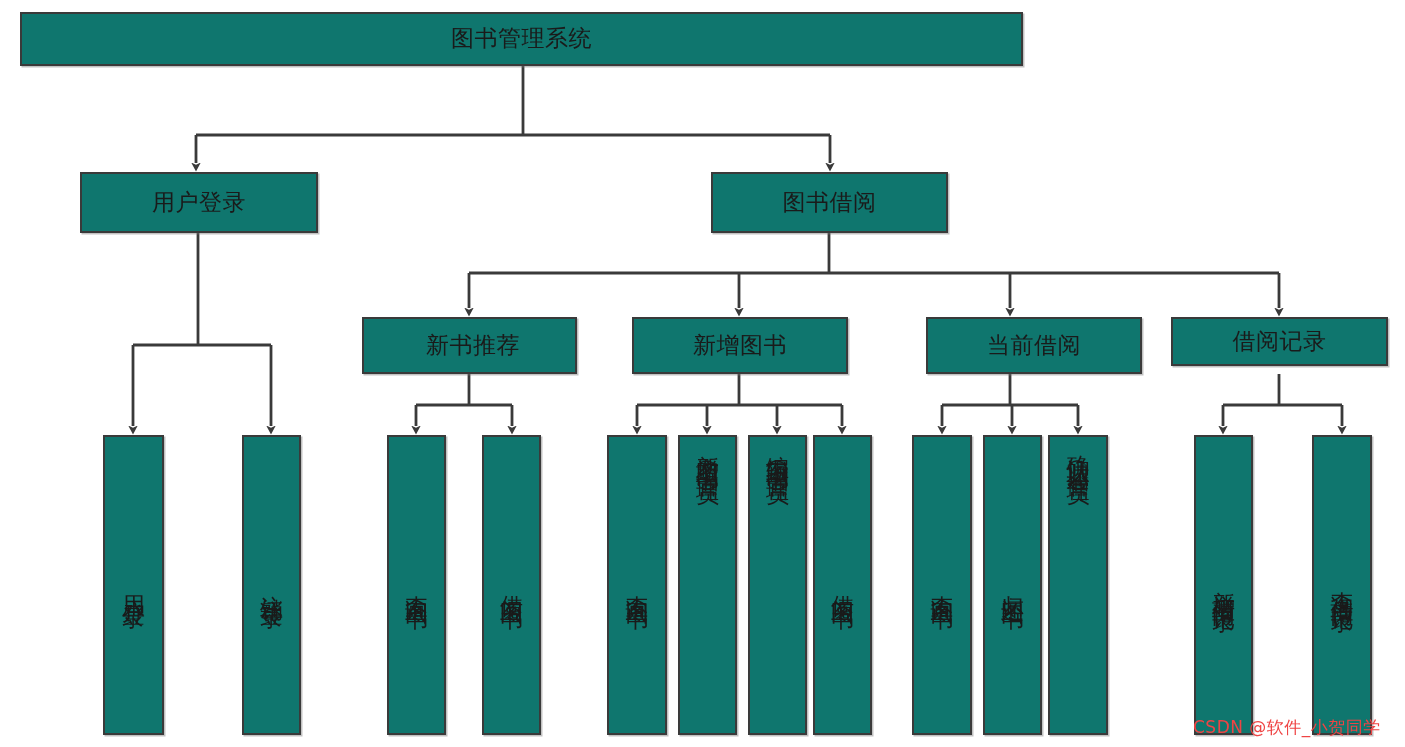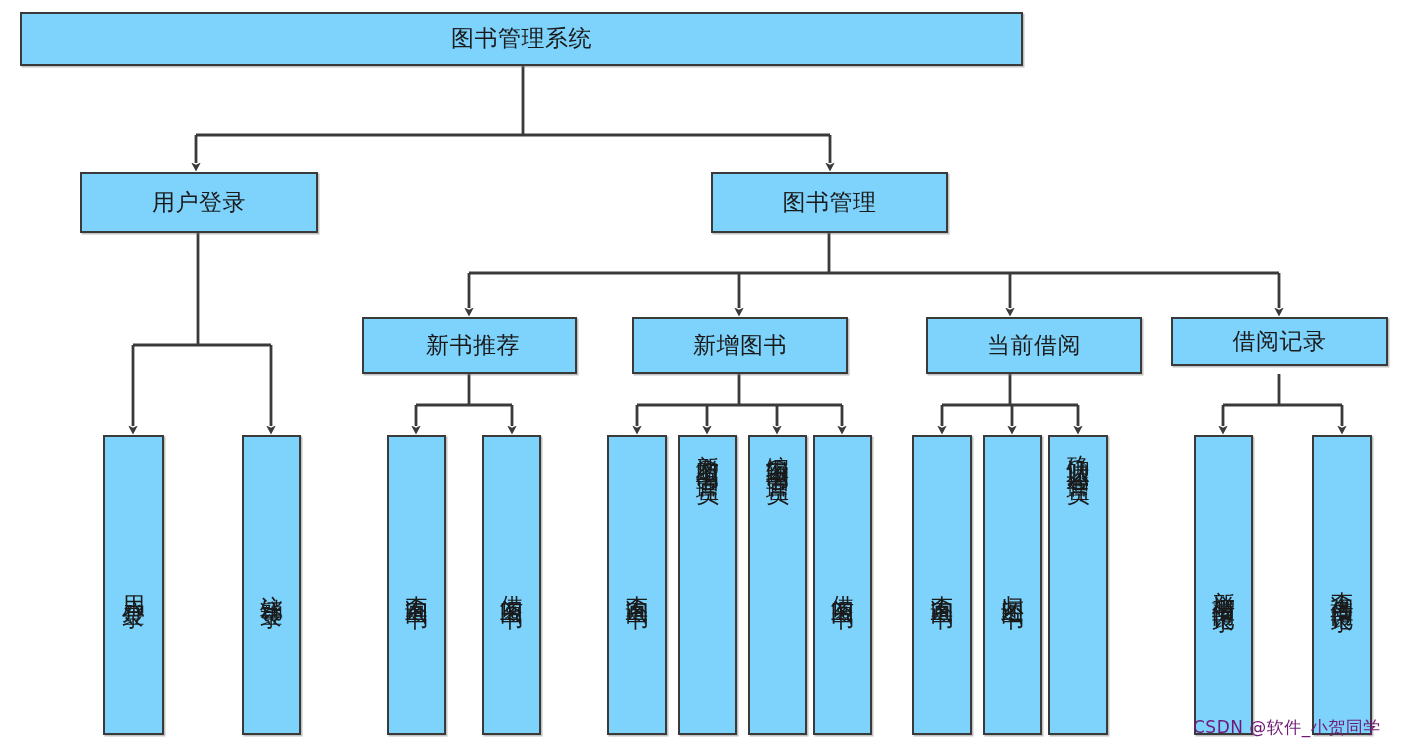--- a/index.html
+++ b/index.html
@@ -19,21 +19,21 @@
   }
   #edges {
     position: absolute;
     left: 0; top: 0;
     width: 1405px; height: 747px;
     pointer-events: none;
   }
   .node {
     position: absolute;
     border: 2.5px solid #3a3a3a;
-    background: #7dd3fc;
+    background: #0f766e;
     display: flex;
     align-items: center;
     justify-content: center;
     color: #1a1a1a;
     box-shadow: 1.5px 1.5px 0 rgba(120,120,120,0.45);
   }
   .node .lbl {
     display: block;
     line-height: 1.18;
     letter-spacing: 0.5px;
@@ -58,21 +58,21 @@
     line-height: 1;
     margin-top: 0;
   }
   .node.vert.topalign { align-items: flex-start; }
   .node.vert.midalign { align-items: center; }
   #watermark {
     position: absolute;
     left: 1193px;
     top: 716px;
     font-size: 17px;
-    color: #701a75;
+    color: #ef4444;
     letter-spacing: 0.5px;
     white-space: pre;
     user-select: none;
   }
 </style>
 </head>
 <body>
 
 <div id="canvas">
 
@@ -128,21 +128,21 @@
   </svg>
 
   <div class="node root horiz" style="left:20px; top:12px; width:1003px; height:54px;">
     <span class="lbl">图书管理系统</span>
   </div>
 
   <div class="node horiz" style="left:80px; top:172px; width:238px; height:61px;">
     <span class="lbl">用户登录</span>
   </div>
   <div class="node horiz" style="left:711px; top:172px; width:237px; height:61px;">
-    <span class="lbl">图书管理</span>
+    <span class="lbl">图书借阅</span>
   </div>
 
   <div class="node horiz" style="left:362px; top:317px; width:215px; height:57px;padding-left:7px;">
     <span class="lbl">新书推荐</span>
   </div>
   <div class="node horiz" style="left:632px; top:317px; width:216px; height:57px;">
     <span class="lbl">新增图书</span>
   </div>
   <div class="node horiz" style="left:902px; top:317px; width:216px; height:57px;margin-left:24px;">
     <span class="lbl">当前借阅</span>

